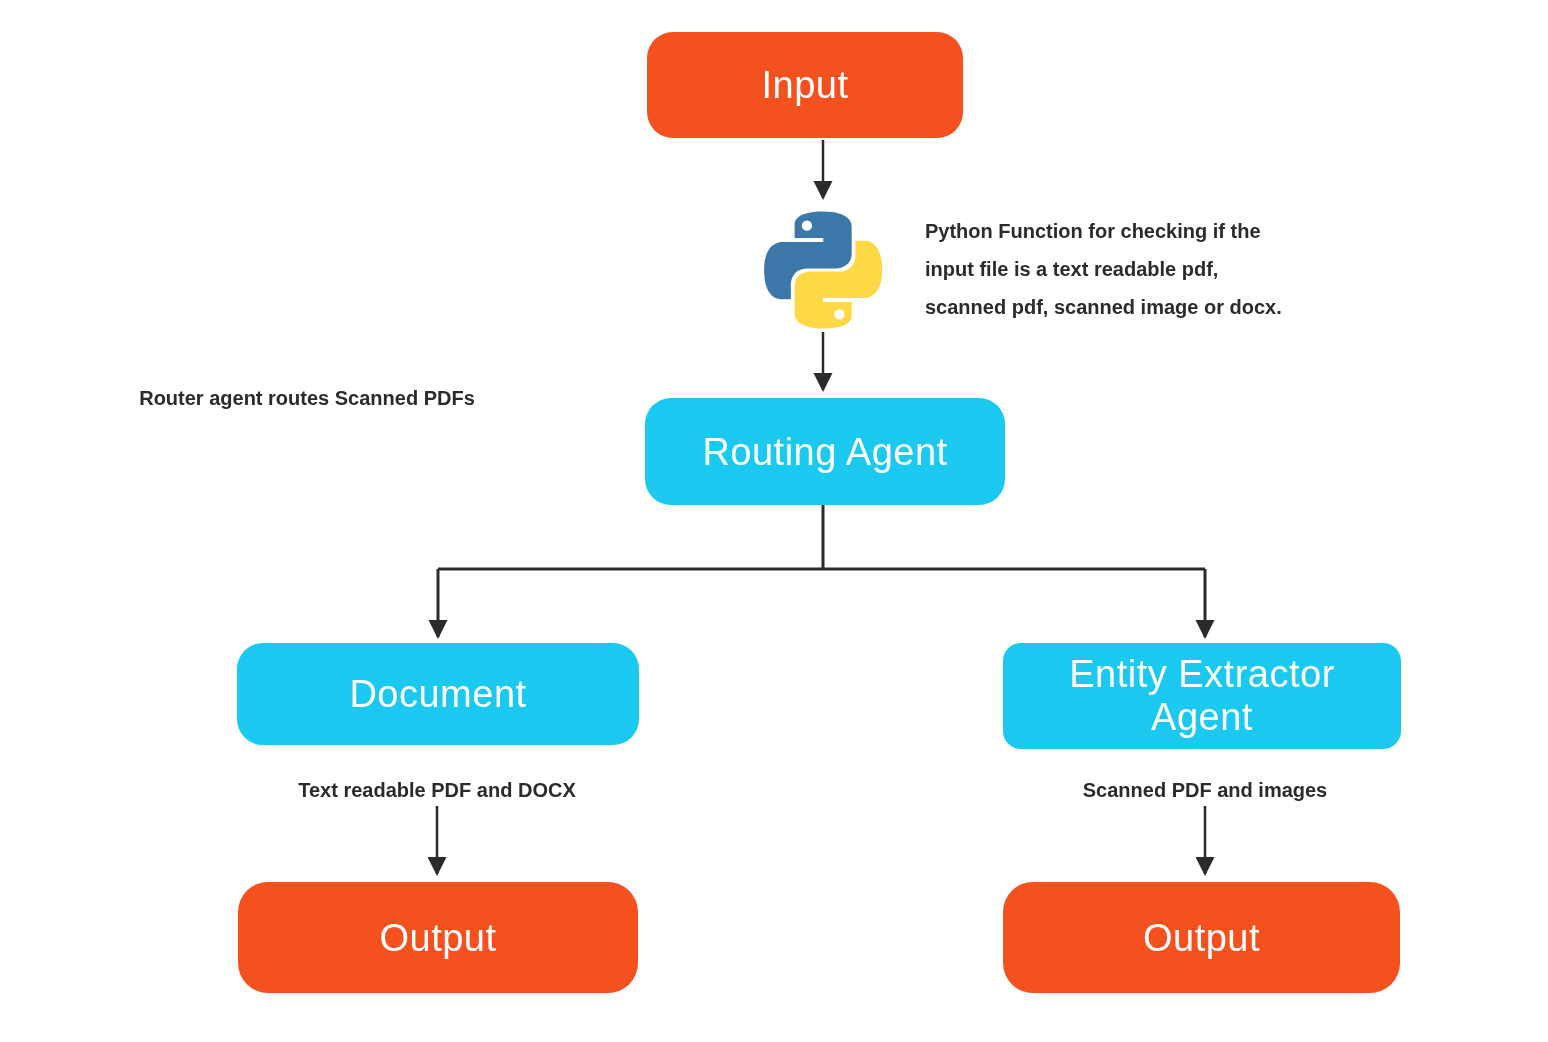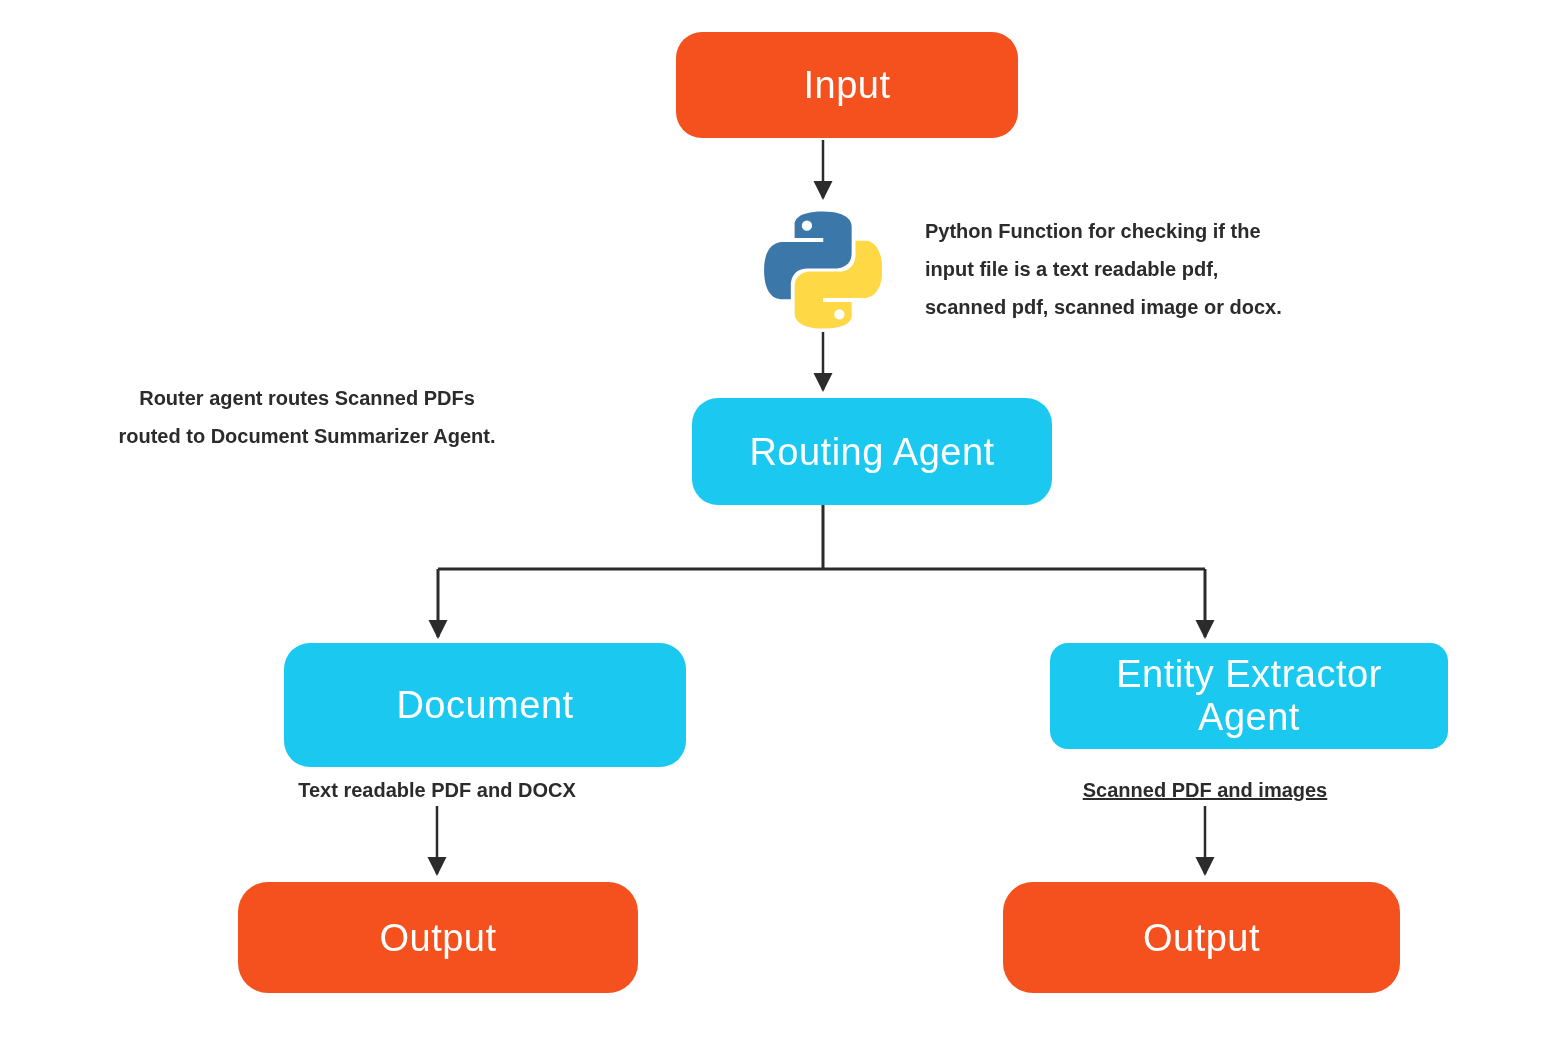--- a/index.html
+++ b/index.html
@@ -30,21 +30,21 @@
     justify-content: center;
     border-radius: 26px;
     color: #ffffff;
     font-size: 38px;
     font-weight: 400;
     line-height: 44px;
     text-align: center;
     letter-spacing: 0.5px;
   }
   .node.io    { background: #F4511E; }
-  .node.agent { background: #1BC8F0; margin-left: 47px; }
+  .node.agent { background: #1BC8F0; }
   .annotation {
     position: absolute;
     z-index: 1;
     color: #2b2b2b;
     font-size: 20px;
     font-weight: 700;
     line-height: 38px;
   }
   .annotation.right-aligned { text-align: center; }
   .annotation.centered      { text-align: center; }
@@ -68,55 +68,54 @@
       <line x1="823" y1="140" x2="823" y2="198" marker-end="url(#arrowhead)"></line>
       <line x1="823" y1="332" x2="823" y2="390" marker-end="url(#arrowhead)"></line>
       <path d="M823 505 L823 569 M438 569 L1205 569" stroke-width="3"></path>
       <line x1="438" y1="569" x2="438" y2="637" stroke-width="3" marker-end="url(#arrowhead)"></line>
       <line x1="1205" y1="569" x2="1205" y2="637" stroke-width="3" marker-end="url(#arrowhead)"></line>
       <line x1="437" y1="806" x2="437" y2="874" marker-end="url(#arrowhead)"></line>
       <line x1="1205" y1="806" x2="1205" y2="874" marker-end="url(#arrowhead)"></line>
     </g>
   </svg>
 
-  <div class="node io" style="left:676px; top:32px; width:342px; height:106px;">
+  <div class="node io" style="left:647px; top:32px; width:316px; height:106px;">
     <span>Input</span>
   </div>
 
   <svg class="python-logo" style="left:764px; top:211px;" width="118" height="118" viewBox="0 0 255 255">
     <path fill="#3B77A8" d="M126.916 1.072c-64.832 0-60.784 28.115-60.784 28.115l.072 29.128h61.868v8.745H41.631S.145 62.355.145 127.77c0 65.417 36.21 63.097 36.21 63.097h21.61v-30.356s-1.165-36.21 35.632-36.21h61.362s34.475.557 34.475-33.319V34.97S194.67 1.072 126.916 1.072zM92.802 20.66a11.12 11.12 0 0 1 11.13 11.13 11.12 11.12 0 0 1-11.13 11.13 11.12 11.12 0 0 1-11.13-11.13 11.12 11.12 0 0 1 11.13-11.13z"></path>
     <path fill="#FFD845" d="M128.757 254.126c64.832 0 60.784-28.115 60.784-28.115l-.072-29.127H127.6v-8.745h86.441s41.486 4.705 41.486-60.712c0-65.416-36.21-63.096-36.21-63.096h-21.61v30.355s1.165 36.21-35.632 36.21h-61.362s-34.475-.557-34.475 33.32v56.013s-5.235 33.897 62.519 33.897zm34.114-19.586a11.12 11.12 0 0 1-11.13-11.131 11.12 11.12 0 0 1 11.13-11.13 11.12 11.12 0 0 1 11.13 11.13 11.12 11.12 0 0 1-11.13 11.131z"></path>
   </svg>
 
   <div class="annotation" style="left:925px; top:212px; width:540px;">
     <div>Python Function for checking if the</div>
     <div>input file is a text readable pdf,</div>
     <div>scanned pdf, scanned image or docx.</div>
   </div>
 
   <div class="annotation right-aligned" style="left:6px; top:379px; width:602px;">
     <div>Router agent routes Scanned PDFs</div>
-    <div>routed to Document Summarizer Agent.</div>
   </div>
 
   <div class="node agent" style="left:645px; top:398px; width:360px; height:107px;">
     <span>Routing Agent</span>
   </div>
 
-  <div class="node agent" style="left:237px; top:643px; width:402px; height:124px; line-height:43px;">
+  <div class="node agent" style="left:237px; top:643px; width:402px; height:102px; line-height:43px;">
     <span>Document</span>
   </div>
 
   <div class="node agent" style="left:1003px; top:643px; width:398px; height:106px; line-height:43px;border-radius:18px;">
     <span>Entity Extractor</span>
     <span>Agent</span>
   </div>
 
   <div class="annotation centered" style="left:217px; top:771px; width:440px;text-align:center;">Text readable PDF and DOCX</div>
-  <div class="annotation centered" style="left:985px; top:771px; width:440px;text-decoration:underline;">Scanned PDF and images</div>
+  <div class="annotation centered" style="left:985px; top:771px; width:440px;">Scanned PDF and images</div>
 
   <div class="node io" style="left:238px; top:882px; width:400px; height:111px; border-radius:30px;">
     <span>Output</span>
   </div>
   <div class="node io" style="left:1003px; top:882px; width:397px; height:111px; border-radius:30px;">
     <span>Output</span>
   </div>
 
 </div>
 

